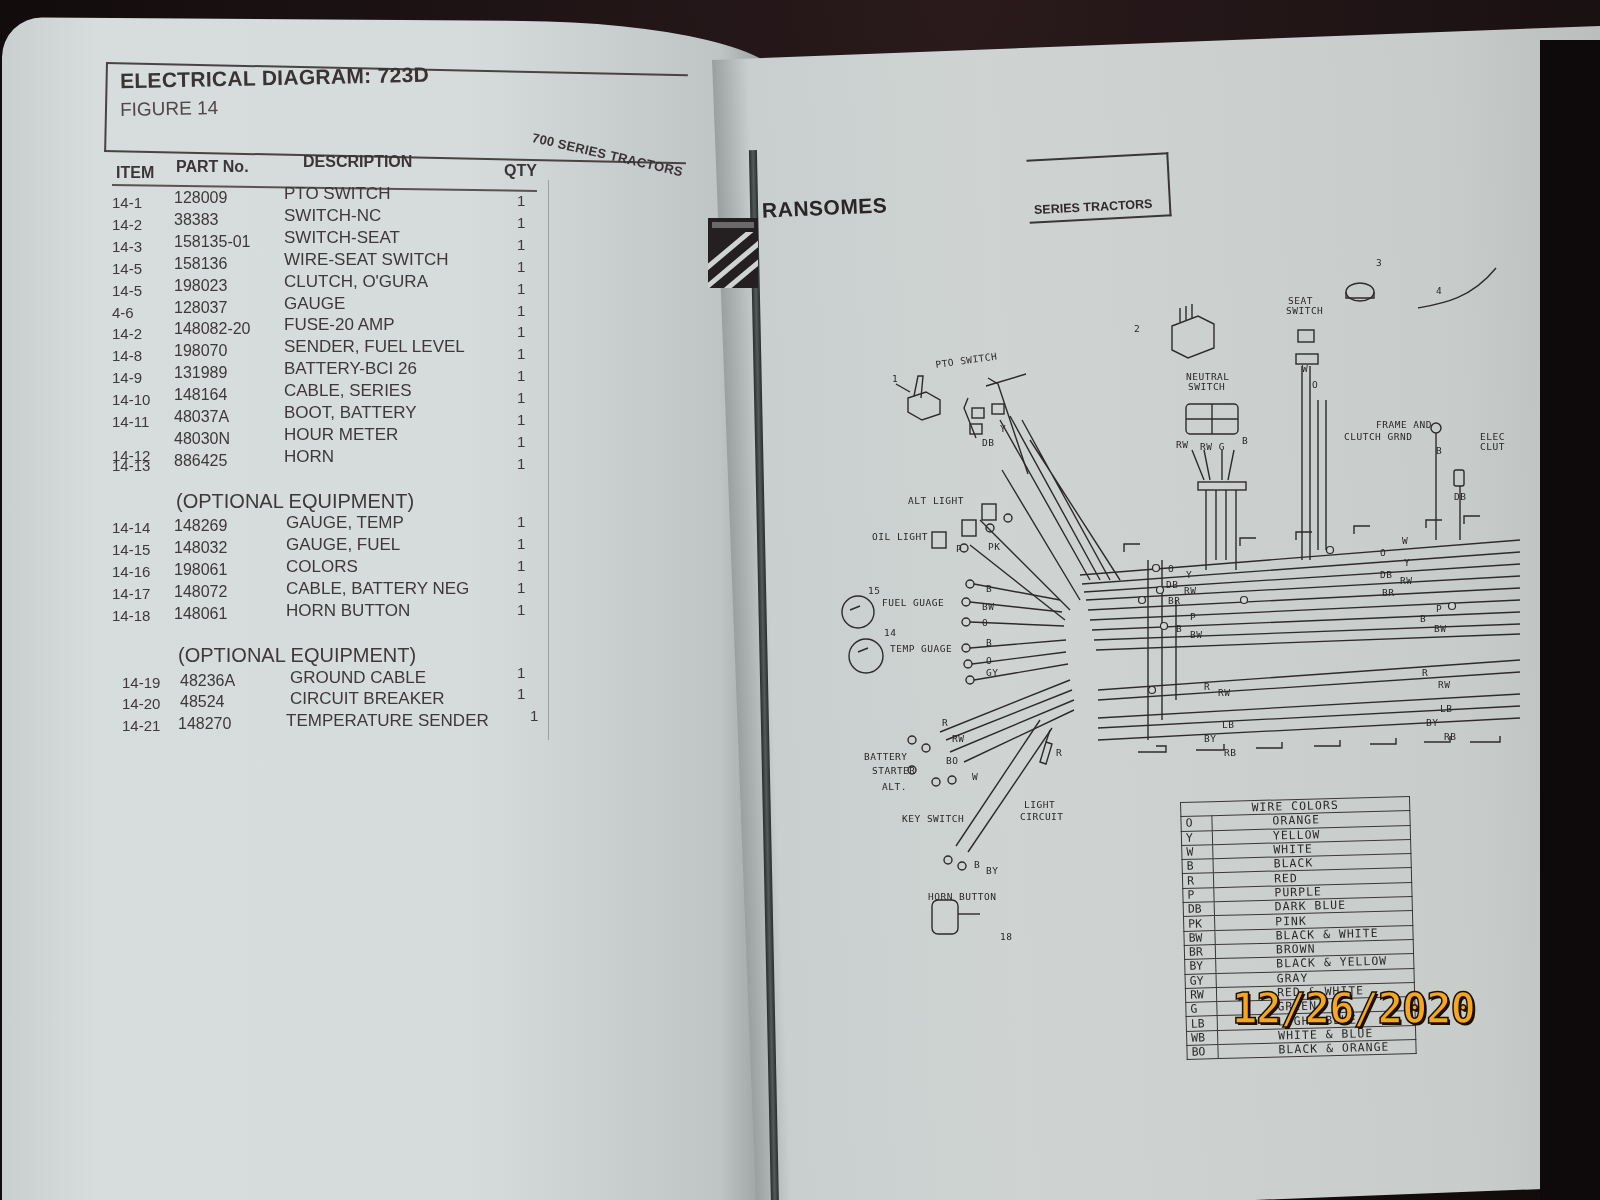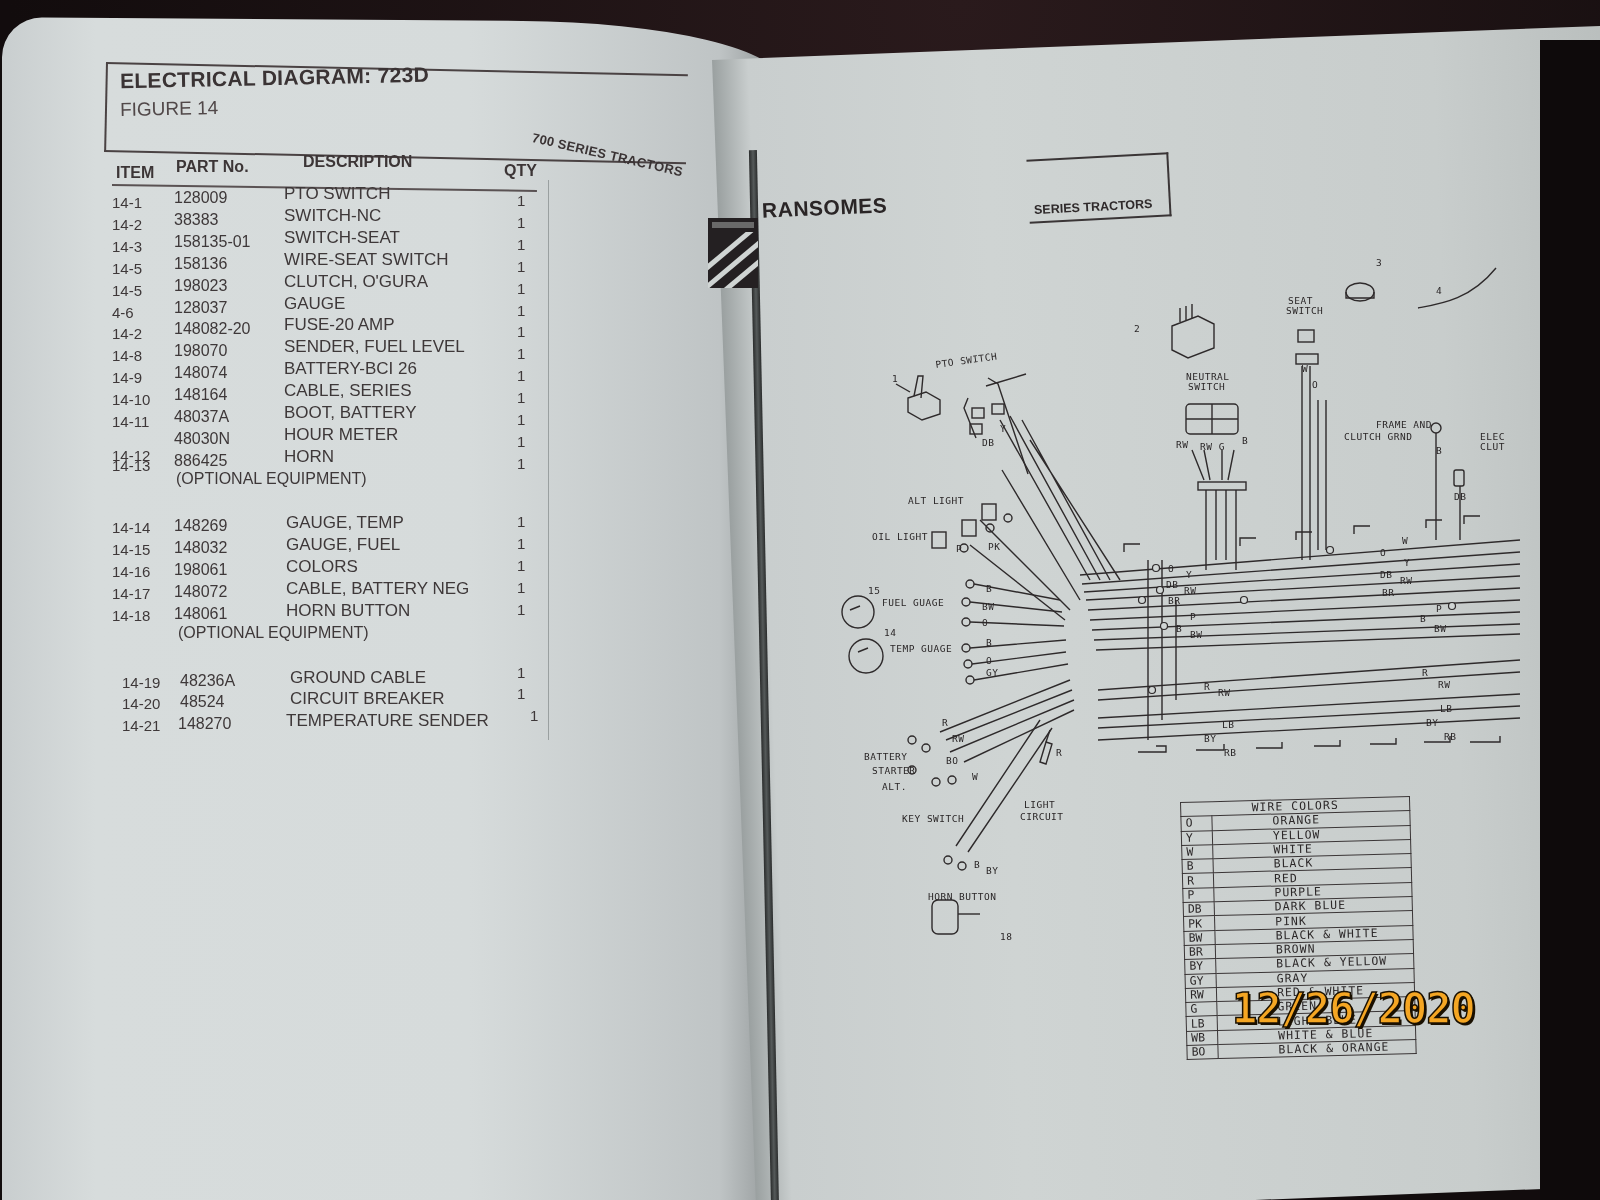--- a/index.html
+++ b/index.html
@@ -43,21 +43,21 @@
   .col-h { position: absolute; font-size: 16px; font-weight: bold; color: #3c3536; }
   .hdr-rule { position: absolute; left: 112px; top: 184px; width: 425px; height: 2px; background: #5a5253; transform: rotate(0.8deg); transform-origin: 0 0; }
   .vrule { position: absolute; left: 548px; top: 180px; width: 1px; height: 560px; background: #9aa0a0; }
 
   .parts { position: absolute; left: 112px; top: 184px; width: 440px; }
   .prow { position: absolute; height: 22px; font-size: 17px; color: #3e3839; white-space: nowrap; }
   .prow .it { position: absolute; left: 0; width: 60px; font-size: 15px; }
   .prow .pn { position: absolute; left: 62px; font-size: 16px; }
   .prow .ds { position: absolute; left: 172px; }
   .prow .qt { position: absolute; left: 405px; font-size: 15px; }
-  .note { position: absolute; font-size: 16px; color: #3e3839; }
+  .note { position: absolute; font-size: 20px; color: #3e3839; margin-top: 20px; }
 
   
   .logo { position: absolute; left: 708px; top: 218px; width: 50px; height: 70px; background: #242022; }
   .logo::before { content: ""; position: absolute; left: 4px; top: 4px; width: 42px; height: 6px; background: #6a6a6a; }
   .logo-stripes { position: absolute; left: 0; top: 14px; width: 50px; height: 56px; overflow: hidden; }
   .logo-stripes i { position: absolute; height: 5px; width: 80px; background: #cfd4d3; transform: rotate(-40deg); transform-origin: 0 0; }
   .brand { position: absolute; left: 762px; top: 196px; font-size: 21px; font-weight: bold; color: #2a2526; transform: rotate(-2.5deg); letter-spacing: 0.5px; }
   .rbox { position: absolute; left: 1028px; top: 156px; width: 140px; height: 60px; border-top: 2px solid #3a3536; border-bottom: 2px solid #3a3536; border-right: 2px solid #3a3536; transform: rotate(-3deg); }
   .rseries { position: absolute; left: 1034px; top: 200px; font-size: 12.5px; font-weight: bold; color: #2f2a2b; transform: rotate(-3deg); }
 
@@ -143,21 +143,21 @@
       <span class="qt" style="top:8px">1</span>
     </div>
   <div class="prow" style="top:153px">
       <span class="it" style="top:10px">14-8</span>
       <span class="pn" style="top:5px">198070</span>
       <span class="ds">SENDER, FUEL LEVEL</span>
       <span class="qt" style="top:8px">1</span>
     </div>
   <div class="prow" style="top:175px">
       <span class="it" style="top:10px">14-9</span>
-      <span class="pn" style="top:5px">148074</span>
+      <span class="pn" style="top:5px">131989</span>
       <span class="ds">BATTERY-BCI 26</span>
       <span class="qt" style="top:8px">1</span>
     </div>
   <div class="prow" style="top:197px">
       <span class="it" style="top:10px">14-10</span>
       <span class="pn" style="top:5px">148164</span>
       <span class="ds">CABLE, SERIES</span>
       <span class="qt" style="top:8px">1</span>
     </div>
   <div class="prow" style="top:219px">

